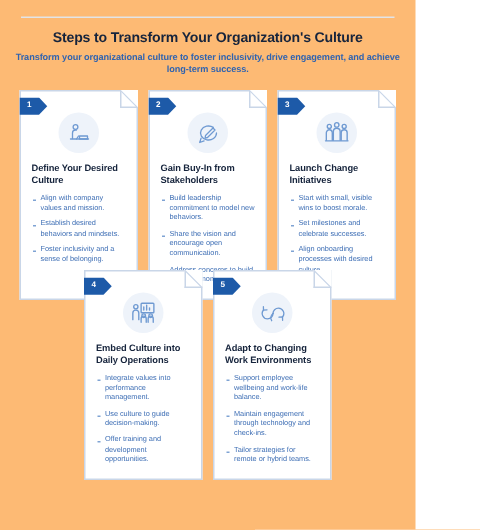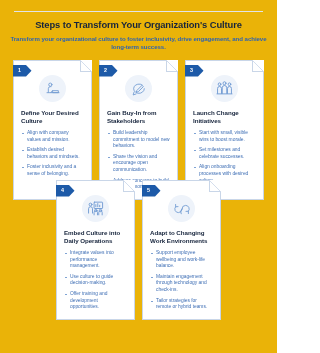--- a/index.html
+++ b/index.html
@@ -13,21 +13,21 @@
     font-family: "Liberation Sans", sans-serif;
     background: #ffffff;
     overflow: hidden;
     position: relative;
   }
 
   .page {
     width: 277px;
     height: 353px;
     position: relative;
-    background: #eab308;
+    background: #fdba74;
     padding: 0;
   }
 
   
   .top-rule {
     position: absolute;
     top: 11px;
     left: 14px;
     width: 249px;
     height: 1px;

